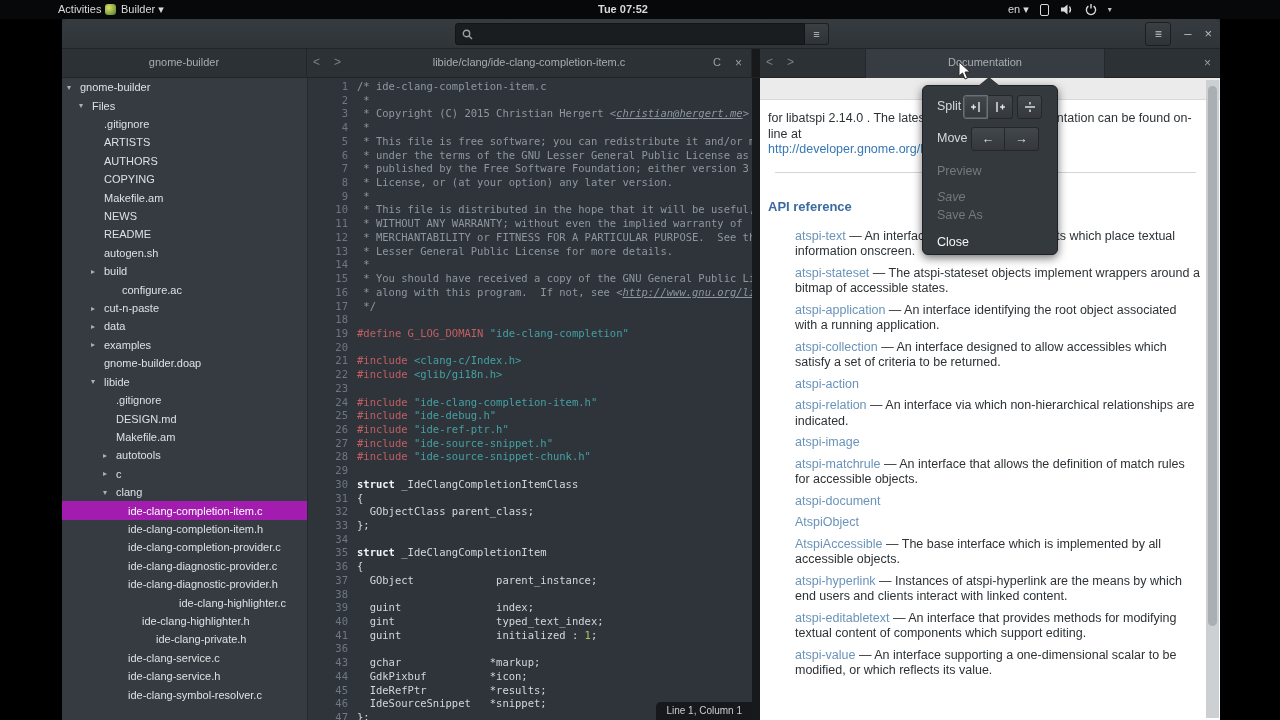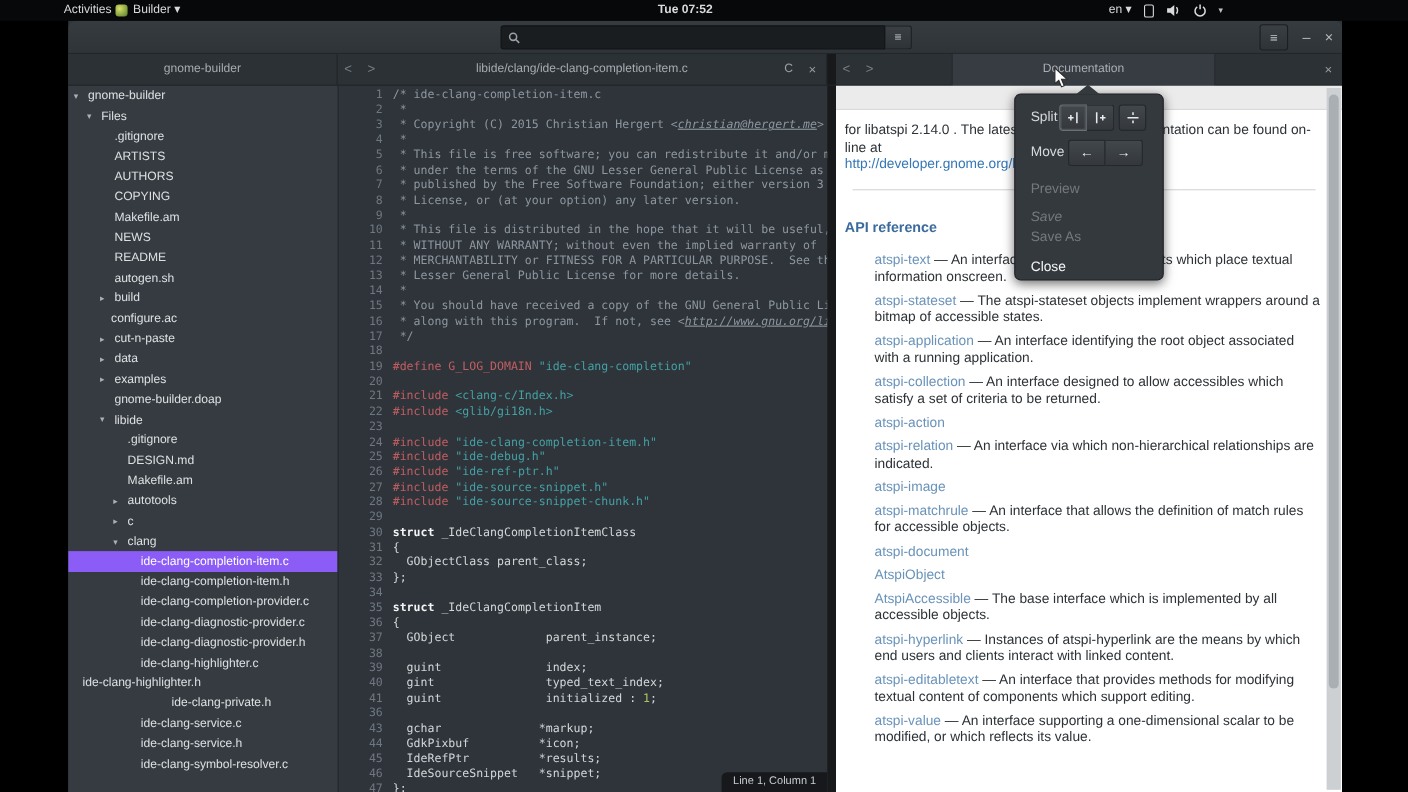--- a/index.html
+++ b/index.html
@@ -54,21 +54,21 @@
   #doc-tab-active { position:absolute; left:105px; top:0; width:240px; height:29px;
                     background:#363c42; border-left:1px solid #24272b; border-right:1px solid #24272b; }
   #doc-tab-active .tab-title { top:7px; color:#a9aeb4; }
 
   
   #main { position:absolute; left:0; top:59px; width:1158px; height:642px; display:flex; }
 
   
   #sidebar { width:245px; background:#353b41; overflow:hidden; position:relative; }
   .trow { height:18.42px; display:flex; align-items:center; color:#dde0e3; font-size:11px; white-space:nowrap; }
-  .trow.sel { background:#8b5cf6; color:#ffffff; }
+  .trow.sel { background:#a21caf; color:#ffffff; }
   .arr { width:13px; display:inline-block; color:#aab0b5; font-size:8px; text-align:left; }
   .trow.sel .arr { color:#dfe9f2; }
 
   
   #editor { width:445px; background:#2e343a; position:relative; overflow:hidden;
             border-left:1px solid #24282c; }
   #codewrap { position:absolute; left:0; top:2px; display:flex;
               font-family:"DejaVu Sans Mono", monospace; font-size:10.5px; line-height:13.72px; }
   #gutter { width:40px; text-align:right; color:#6f7780; }
   #gutter div { height:13.72px; }
@@ -235,21 +235,21 @@
           <span>README</span>
         </div>
         <div class="trow" style="padding-left: 29px;">
           <span class="arr"></span>
           <span>autogen.sh</span>
         </div>
         <div class="trow" style="padding-left: 29px;">
           <span class="arr">▸</span>
           <span>build</span>
         </div>
-        <div class="trow" style="padding-left: 26px;">
+        <div class="trow" style="padding-left: 15px; margin-left: 32px;">
           <span class="arr"></span>
           <span>configure.ac</span>
         </div>
         <div class="trow" style="padding-left: 29px;">
           <span class="arr">▸</span>
           <span>cut-n-paste</span>
         </div>
         <div class="trow" style="padding-left: 29px;">
           <span class="arr">▸</span>
           <span>data</span>
@@ -303,25 +303,25 @@
           <span>ide-clang-completion-provider.c</span>
         </div>
         <div class="trow" style="padding-left: 53px;">
           <span class="arr"></span>
           <span>ide-clang-diagnostic-provider.c</span>
         </div>
         <div class="trow" style="padding-left: 53px;">
           <span class="arr"></span>
           <span>ide-clang-diagnostic-provider.h</span>
         </div>
-        <div class="trow" style="padding-left: 53px;">
+        <div class="trow" style="padding-left: 81px; margin-left: 23px;">
           <span class="arr"></span>
           <span>ide-clang-highlighter.c</span>
         </div>
-        <div class="trow" style="">
+        <div class="trow" style="padding-left: 53px; margin-left: 14px;">
           <span class="arr"></span>
           <span>ide-clang-highlighter.h</span>
         </div>
         <div class="trow" style="padding-left: 81px;">
           <span class="arr"></span>
           <span>ide-clang-private.h</span>
         </div>
         <div class="trow" style="padding-left: 53px;">
           <span class="arr"></span>
           <span>ide-clang-service.c</span>

